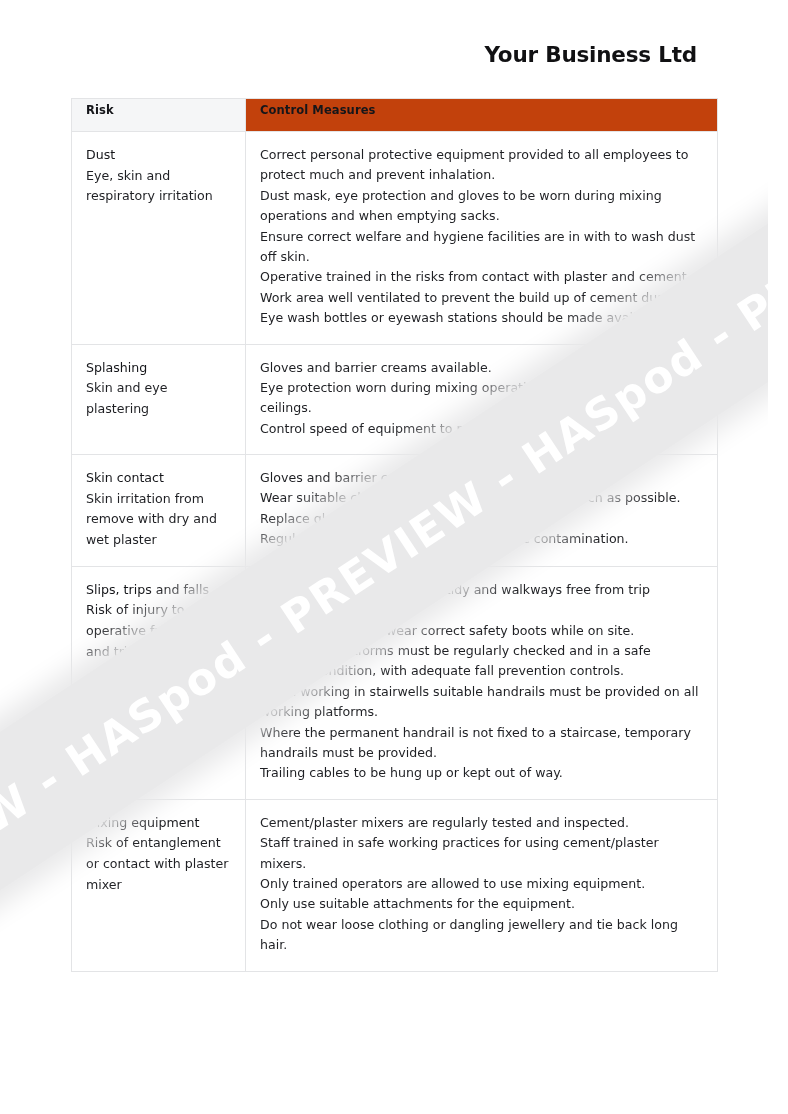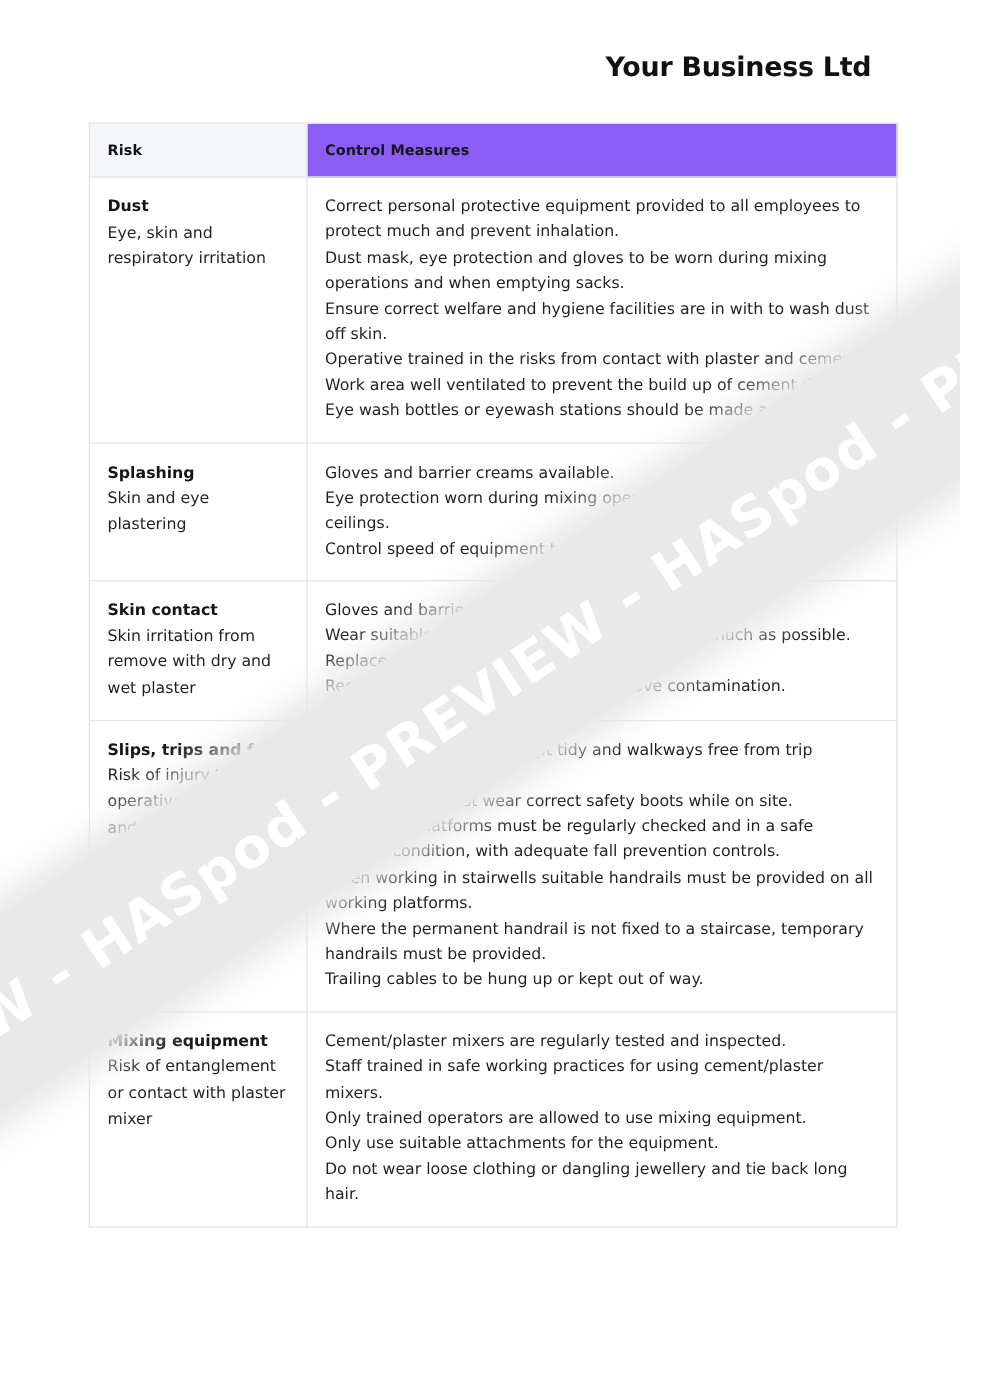--- a/index.html
+++ b/index.html
@@ -54,27 +54,27 @@
     vertical-align: top;
     padding: 13px 14px 15px 14px;
     box-sizing: border-box;
   }
   .risk-table thead th {
     background: #f5f6f7;
     font-size: 11.5px;
     font-weight: 700;
     color: #15161a;
     text-align: left;
-    padding-top: 14px;
+    padding-top: 4px;
     padding-bottom: 14px;
     letter-spacing: 0.1px;
   }
   .risk-title {
     font-size: 12.6px;
-    font-weight: 700;
+    font-weight: 400;
     color: #15161a;
     line-height: 1.55;
     margin-bottom: 1px;
   }
   .risk-desc {
     font-size: 12.6px;
     font-weight: 400;
     color: #1f2024;
     line-height: 1.65;
   }
@@ -149,21 +149,21 @@
   </div>
 
   <table class="risk-table">
     <colgroup>
       <col class="col-risk">
       <col class="col-control">
     </colgroup>
     <thead>
       <tr>
         <th style="background: rgb(245, 246, 247); border-color: rgb(227, 228, 230);">Risk</th>
-        <th style="background: #8b5cf6; border-color: rgb(227, 228, 230);">Control Measures</th>
+        <th style="background: #c2410c; border-color: rgb(227, 228, 230);">Control Measures</th>
       </tr>
     </thead>
     <tbody id="table-body">
         <tr>
           <td style="border-color: rgb(227, 228, 230);">
             <div class="risk-title">Dust</div>
             <div class="risk-desc">Eye, skin and respiratory irritation</div>
           </td>
           <td style="border-color: rgb(227, 228, 230);">
             <div class="measures">

